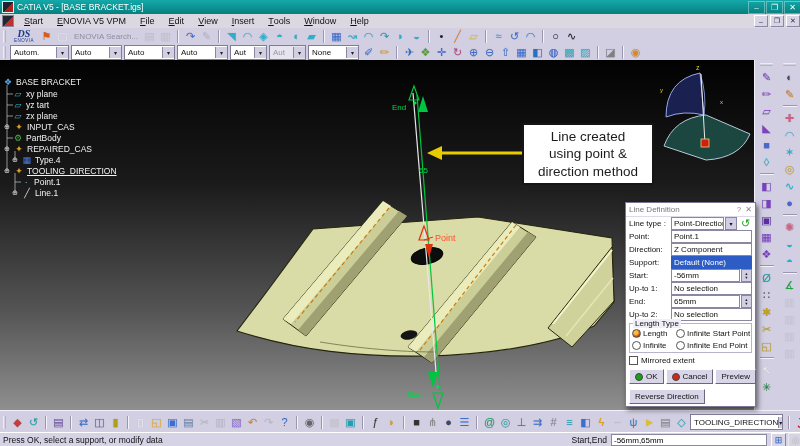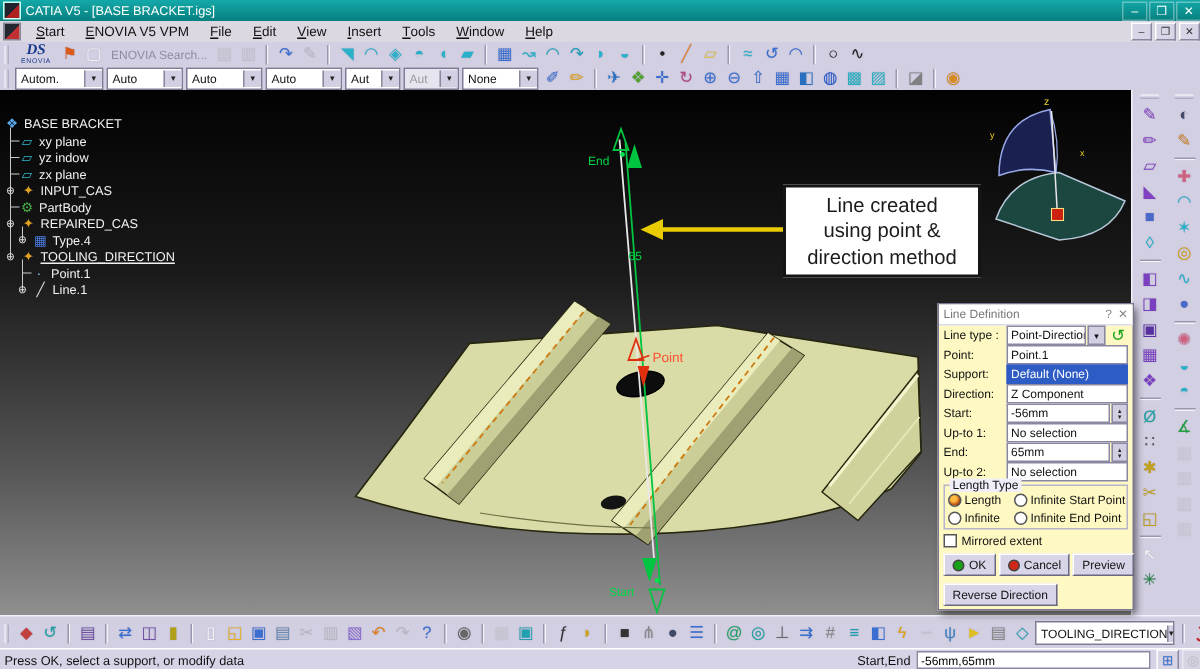--- a/index.html
+++ b/index.html
@@ -50,21 +50,21 @@
   
   #annot{position:absolute;left:522px;top:123px;width:128px;height:58px;background:#fff;border:2px solid #151515;
          display:flex;flex-direction:column;align-items:center;justify-content:center;text-align:center;
          font-size:13.5px;line-height:1.3;color:#1c1c1c;z-index:5}
   
   #rightbar{position:absolute;left:754px;top:60px;width:46px;height:350px;background:#d2cfe3;border-left:1px solid #f2f0fa;display:flex}
   #rightbar .col{width:23px;display:flex;flex-direction:column;align-items:center;padding-top:2px;gap:3px}
   #rightbar .tsep{width:14px;height:1px;margin:1px 0;background:#9a96b0;border-right:none;border-bottom:1px solid #f4f2fa}
   #rightbar .grip{width:13px;height:3px;margin:1px 0;background:linear-gradient(180deg,#fbfafe,#a8a4c0)}
   
-  #dlg{position:absolute;left:625px;top:202px;width:129px;background:#fef9c3;border:1px solid #7a7794;
+  #dlg{position:absolute;left:625px;top:202px;width:129px;background:#ffffff;border:1px solid #7a7794;
        box-shadow:2px 3px 5px rgba(0,0,0,.55);font-size:8px;z-index:10}
   #dlgTitle{height:13px;background:#fff;display:flex;align-items:center;padding:0 3px;color:#777;gap:4px;border-bottom:1px solid #dcd9ea}
   #dlgTitle .t{flex:1;font-size:8px}
   #dlgTitle .tb{color:#888;font-size:8px}
   .frow{display:flex;align-items:center;height:13px;padding:0 3px;gap:2px}
   .flab{width:40px;flex:none;white-space:nowrap;overflow:hidden}
   .fbox{flex:1;height:11px;background:#fff;border:1px solid #8a87a0;display:flex;align-items:center;padding:0 2px;white-space:nowrap;overflow:hidden;min-width:0}
   .fbox.hl{background:#2e5cc5;border-color:#2e5cc5;color:#fff}
   .cmba{width:10px;height:11px;background:#d2cfe3;border:1px solid #8a87a0;font-size:6px;display:flex;align-items:center;justify-content:center;flex:none;margin-left:-1px}
   .swap{width:13px;height:12px;color:#18a018;font-size:11px;display:flex;align-items:center;justify-content:center;flex:none}
@@ -306,21 +306,21 @@
     <div class="trow" style="left: 3px; top: 17px;">
       <span class="tico" style="color: rgb(88, 168, 232);">❖</span>
       <span class="tlab">BASE BRACKET</span>
     </div>
     <div class="trow" style="left: 13px; top: 29px;">
       <span class="tico" style="color: rgb(48, 184, 200);">▱</span>
       <span class="tlab">xy plane</span>
     </div>
     <div class="trow" style="left: 13px; top: 40px;">
       <span class="tico" style="color: rgb(48, 184, 200);">▱</span>
-      <span class="tlab">yz indow</span>
+      <span class="tlab">yz tart</span>
     </div>
     <div class="trow" style="left: 13px; top: 51px;">
       <span class="tico" style="color: rgb(48, 184, 200);">▱</span>
       <span class="tlab">zx plane</span>
     </div>
     <div class="trow" style="left: 3px; top: 62px;">
       <span class="texp">⊕</span>
       <span class="tico" style="color: rgb(224, 160, 32);">✦</span>
       <span class="tlab">INPUT_CAS</span>
     </div>
@@ -420,26 +420,26 @@
         <span class="flab">Line type :</span>
         <span class="fbox">Point-Direction</span>
         <span class="cmba">▾</span>
         <span class="swap">↺</span>
       </div>
       <div class="frow">
         <span class="flab">Point:</span>
         <span class="fbox">Point.1</span>
       </div>
       <div class="frow">
+        <span class="flab">Direction:</span>
+        <span class="fbox">Z Component</span>
+      </div>
+      <div class="frow">
         <span class="flab">Support:</span>
         <span class="fbox hl">Default (None)</span>
-      </div>
-      <div class="frow">
-        <span class="flab">Direction:</span>
-        <span class="fbox">Z Component</span>
       </div>
       <div class="frow">
         <span class="flab">Start:</span>
         <span class="fbox">-56mm</span>
         <span class="spin">
           <span>▴</span>
           <span>▾</span>
         </span>
       </div>
       <div class="frow">

